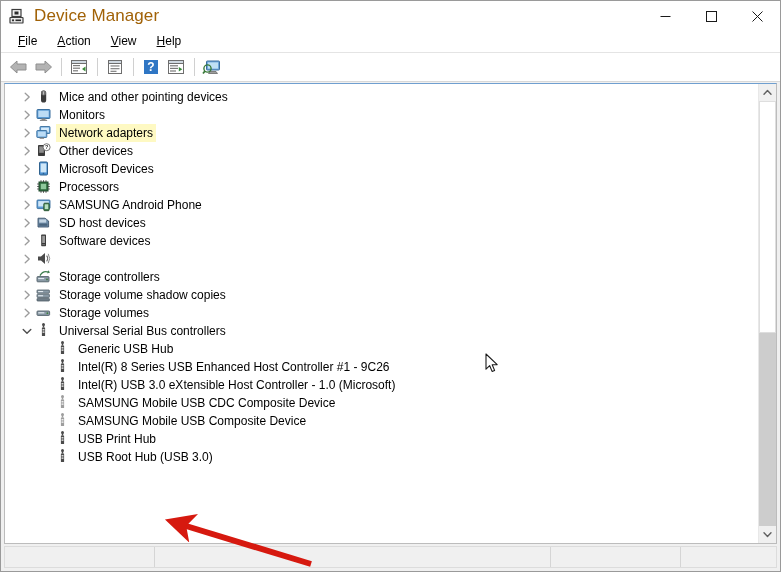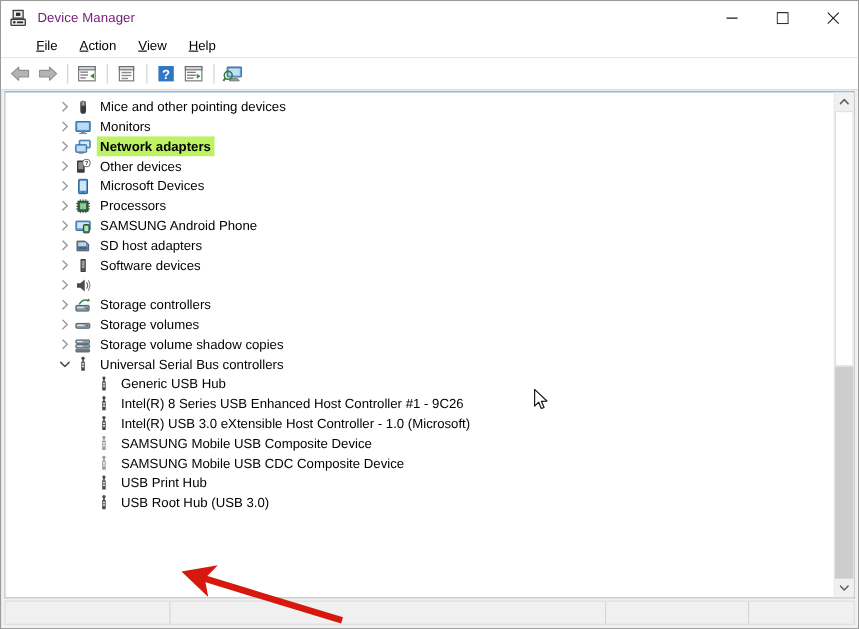--- a/index.html
+++ b/index.html
@@ -35,22 +35,22 @@
   }
   .title-icon {
     width: 17px;
     height: 17px;
     margin-left: 8px;
     margin-right: 8px;
     flex: 0 0 auto;
     position: relative;
   }
   .title-text {
-    font-size: 12px;
-    color: #701a75;
+    font-size: 17px;
+    color: #a16207;
     letter-spacing: 0.1px;
     white-space: nowrap;
   }
   .win-controls {
     margin-left: auto;
     display: flex;
     height: 30px;
   }
   .win-btn {
     width: 46px;
@@ -61,21 +61,21 @@
     background: transparent;
   }
   .win-btn svg { display: block; }
 
   
   .menubar {
     height: 21px;
     background: #ffffff;
     display: flex;
     align-items: center;
-    padding-left: 22px;
+    padding-left: 7px;
     flex: 0 0 auto;
     border-bottom: 1px solid #e4e4e4;
   }
   .menu-item {
     font-size: 12px;
     color: #000000;
     padding: 0 10px;
     line-height: 21px;
     white-space: nowrap;
   }
@@ -119,24 +119,23 @@
   }
   .tree {
     flex: 1 1 auto;
     position: relative;
     padding-top: 4px;
     overflow: hidden;
   }
   .row {
     height: 18px;
     display: flex;
-    align-items: center;
+    align-items: flex-start;
     white-space: nowrap;
     position: relative;
-    margin-left: 32px;
   }
   .chev {
     width: 16px;
     height: 18px;
     display: flex;
     align-items: center;
     justify-content: center;
     flex: 0 0 auto;
   }
   .chev svg { display: block; }
@@ -150,22 +149,21 @@
     margin-right: 5px;
   }
   .row-icon svg { display: block; }
   .row-label {
     font-size: 12px;
     color: #000000;
     line-height: 18px;
     padding: 0 3px;
   }
   .row.selected .row-label {
-    background: #bef264;
-    font-weight: bold;
+    background: #fef9c3;
   }
 
   
   .vscroll {
     width: 17px;
     flex: 0 0 auto;
     background: #f0f0f0;
     border-left: 1px solid #e8e8e8;
     display: flex;
     flex-direction: column;
@@ -487,21 +485,21 @@
               <path d="M2.2 1.2 L6.2 5 L2.2 8.8" fill="none" stroke="#9b9b9b" stroke-width="1.3" stroke-linecap="round" stroke-linejoin="round"></path>
             </svg>
           </div>
           <div class="row-icon">
             <svg width="15" height="15" viewBox="0 0 15 15">
               <path d="M2 3.2 L9 3.2 L12.6 6 L12.6 12 L2 12 Z" fill="#6e8ca8" stroke="#3f566d" stroke-width="0.9"></path>
               <rect x="3.2" y="4.4" width="7" height="3.2" fill="#c3d4e3"></rect>
               <rect x="3.2" y="8.6" width="8.2" height="2.2" fill="#49637c"></rect>
             </svg>
           </div>
-          <div class="row-label">SD host adapters</div>
+          <div class="row-label">SD host devices</div>
         </div>
         <div class="row">
           <div style="width: 14px; flex: 0 0 auto;"></div>
           <div class="chev">
             <svg width="9" height="10" viewBox="0 0 9 10">
               <path d="M2.2 1.2 L6.2 5 L2.2 8.8" fill="none" stroke="#9b9b9b" stroke-width="1.3" stroke-linecap="round" stroke-linejoin="round"></path>
             </svg>
           </div>
           <div class="row-icon">
             <svg width="15" height="15" viewBox="0 0 15 15">
@@ -547,48 +545,48 @@
         </div>
         <div class="row">
           <div style="width: 14px; flex: 0 0 auto;"></div>
           <div class="chev">
             <svg width="9" height="10" viewBox="0 0 9 10">
               <path d="M2.2 1.2 L6.2 5 L2.2 8.8" fill="none" stroke="#9b9b9b" stroke-width="1.3" stroke-linecap="round" stroke-linejoin="round"></path>
             </svg>
           </div>
           <div class="row-icon">
             <svg width="15" height="15" viewBox="0 0 15 15">
-              <rect x="1" y="6" width="12.6" height="4.4" rx="0.8" fill="#8a9aa6" stroke="#4f5d67" stroke-width="0.9"></rect>
-              <rect x="2.3" y="7.2" width="6" height="1.2" fill="#e4ebf0"></rect>
-              <circle cx="11.4" cy="8.2" r="0.9" fill="#3f7f3f"></circle>
-            </svg>
-          </div>
-          <div class="row-label">Storage volumes</div>
-        </div>
-        <div class="row">
-          <div style="width: 14px; flex: 0 0 auto;"></div>
-          <div class="chev">
-            <svg width="9" height="10" viewBox="0 0 9 10">
-              <path d="M2.2 1.2 L6.2 5 L2.2 8.8" fill="none" stroke="#9b9b9b" stroke-width="1.3" stroke-linecap="round" stroke-linejoin="round"></path>
-            </svg>
-          </div>
-          <div class="row-icon">
-            <svg width="15" height="15" viewBox="0 0 15 15">
               <rect x="1" y="3" width="12.4" height="3.2" rx="0.6" fill="#8a9aa6" stroke="#4f5d67" stroke-width="0.8"></rect>
               <rect x="2.1" y="4" width="5" height="1.1" fill="#e4ebf0"></rect>
               <rect x="1" y="7.2" width="12.4" height="3.2" rx="0.6" fill="#8a9aa6" stroke="#4f5d67" stroke-width="0.8"></rect>
               <rect x="2.1" y="8.2" width="5" height="1.1" fill="#e4ebf0"></rect>
               <rect x="1" y="11.4" width="12.4" height="2.6" rx="0.6" fill="#6f7d87" stroke="#4f5d67" stroke-width="0.8"></rect>
             </svg>
           </div>
           <div class="row-label">Storage volume shadow copies</div>
         </div>
         <div class="row">
           <div style="width: 14px; flex: 0 0 auto;"></div>
           <div class="chev">
+            <svg width="9" height="10" viewBox="0 0 9 10">
+              <path d="M2.2 1.2 L6.2 5 L2.2 8.8" fill="none" stroke="#9b9b9b" stroke-width="1.3" stroke-linecap="round" stroke-linejoin="round"></path>
+            </svg>
+          </div>
+          <div class="row-icon">
+            <svg width="15" height="15" viewBox="0 0 15 15">
+              <rect x="1" y="6" width="12.6" height="4.4" rx="0.8" fill="#8a9aa6" stroke="#4f5d67" stroke-width="0.9"></rect>
+              <rect x="2.3" y="7.2" width="6" height="1.2" fill="#e4ebf0"></rect>
+              <circle cx="11.4" cy="8.2" r="0.9" fill="#3f7f3f"></circle>
+            </svg>
+          </div>
+          <div class="row-label">Storage volumes</div>
+        </div>
+        <div class="row">
+          <div style="width: 14px; flex: 0 0 auto;"></div>
+          <div class="chev">
             <svg width="10" height="9" viewBox="0 0 10 9">
               <path d="M1.2 2.4 L5 6.2 L8.8 2.4" fill="none" stroke="#4f4f4f" stroke-width="1.4" stroke-linecap="round" stroke-linejoin="round"></path>
             </svg>
           </div>
           <div class="row-icon">
             <svg width="15" height="15" viewBox="0 0 15 15">
               <rect x="5.9" y="4.6" width="3.2" height="8.4" rx="0.5" fill="#4a4a4a"></rect>
               <path d="M7.5 4.6 L7.5 2.2" stroke="#4a4a4a" stroke-width="1.5"></path>
               <circle cx="7.5" cy="1.6" r="1.5" fill="#4a4a4a"></circle>
               <rect x="6.5" y="6" width="2" height="1.5" fill="#d8d8d8"></rect>
@@ -644,35 +642,35 @@
           <div class="chev"></div>
           <div class="row-icon">
             <svg width="15" height="15" viewBox="0 0 15 15">
               <rect x="5.9" y="4.6" width="3.2" height="8.4" rx="0.5" fill="#9d9d9d"></rect>
               <path d="M7.5 4.6 L7.5 2.2" stroke="#9d9d9d" stroke-width="1.5"></path>
               <circle cx="7.5" cy="1.6" r="1.5" fill="#9d9d9d"></circle>
               <rect x="6.5" y="6" width="2" height="1.5" fill="#ececec"></rect>
               <rect x="6.5" y="8.4" width="2" height="1.5" fill="#ececec"></rect>
             </svg>
           </div>
-          <div class="row-label">SAMSUNG Mobile USB Composite Device</div>
+          <div class="row-label">SAMSUNG Mobile USB CDC Composite Device</div>
         </div>
         <div class="row">
           <div style="width: 33px; flex: 0 0 auto;"></div>
           <div class="chev"></div>
           <div class="row-icon">
             <svg width="15" height="15" viewBox="0 0 15 15">
               <rect x="5.9" y="4.6" width="3.2" height="8.4" rx="0.5" fill="#9d9d9d"></rect>
               <path d="M7.5 4.6 L7.5 2.2" stroke="#9d9d9d" stroke-width="1.5"></path>
               <circle cx="7.5" cy="1.6" r="1.5" fill="#9d9d9d"></circle>
               <rect x="6.5" y="6" width="2" height="1.5" fill="#ececec"></rect>
               <rect x="6.5" y="8.4" width="2" height="1.5" fill="#ececec"></rect>
             </svg>
           </div>
-          <div class="row-label">SAMSUNG Mobile USB CDC Composite Device</div>
+          <div class="row-label">SAMSUNG Mobile USB Composite Device</div>
         </div>
         <div class="row">
           <div style="width: 33px; flex: 0 0 auto;"></div>
           <div class="chev"></div>
           <div class="row-icon">
             <svg width="15" height="15" viewBox="0 0 15 15">
               <rect x="5.9" y="4.6" width="3.2" height="8.4" rx="0.5" fill="#4a4a4a"></rect>
               <path d="M7.5 4.6 L7.5 2.2" stroke="#4a4a4a" stroke-width="1.5"></path>
               <circle cx="7.5" cy="1.6" r="1.5" fill="#4a4a4a"></circle>
               <rect x="6.5" y="6" width="2" height="1.5" fill="#d8d8d8"></rect>

